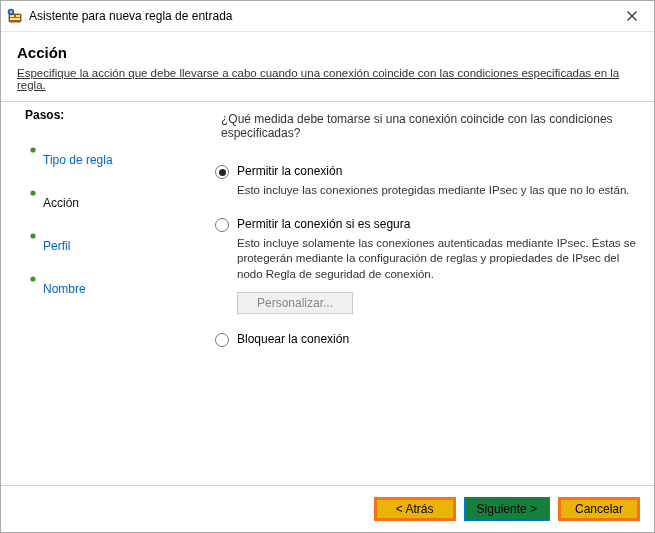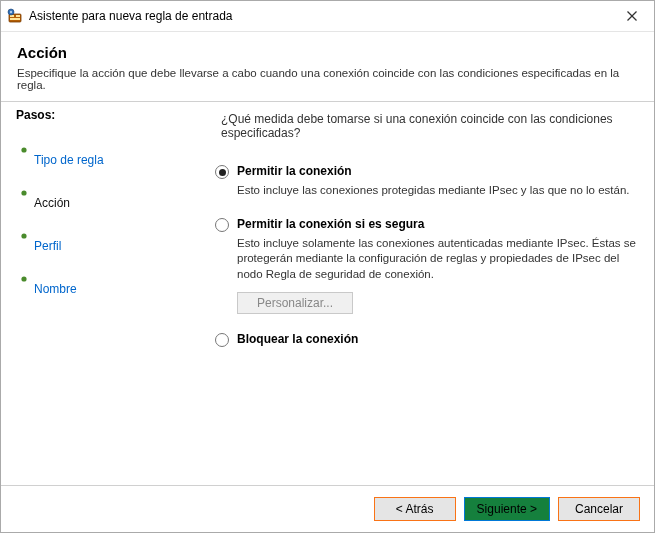--- a/index.html
+++ b/index.html
@@ -54,30 +54,31 @@
   .header h1 {
     margin: 0 0 6px 0;
     font-size: 15px;
     font-weight: 600;
     color: #000;
   }
   .header p {
     margin: 0;
     font-size: 11.5px;
     color: #333;
+    text-decoration: underline;
   }
   .body {
     flex: 1;
     display: flex;
     overflow: hidden;
   }
   .sidebar {
     width: 178px;
     box-sizing: border-box;
-    padding: 6px 12px 10px 15px;
+    padding: 6px 12px 10px 24px;
   }
   .sidebar-title {
     font-weight: 600;
     font-size: 12px;
     margin-bottom: 6px;
     color: #000;
   }
   .step-item {
     display: flex;
     align-items: center;
@@ -133,21 +134,21 @@
     top: 2.5px;
     left: 2.5px;
     width: 7px;
     height: 7px;
     background: #222;
     border-radius: 50%;
   }
   .option-label {
     margin-left: 8px;
     font-size: 12px;
-    font-weight: 700;
+    font-weight: 400;
     color: #000;
   }
   .option-desc {
     margin: 4px 0 0 22px;
     font-size: 11.5px;
     color: #333;
     line-height: 1.35;
     max-width: 400px;
   }
   .customize-btn {
@@ -168,22 +169,22 @@
     padding: 0 14px;
     gap: 8px;
     background: #fff;
   }
   .footer button {
     min-width: 82px;
     height: 24px;
     font-size: 12px;
     font-family: inherit;
     padding: 0 12px;
-    background: #e5e5e5;
-    border: 1px solid #f97316;
+    background: #eab308;
+    border: 3px solid #f97316;
     cursor: pointer;
   }
   .footer button.primary {
     border: 1.5px solid #0078d7;
     background: #15803d;
   }
 </style>
 </head>
 <body>
 

